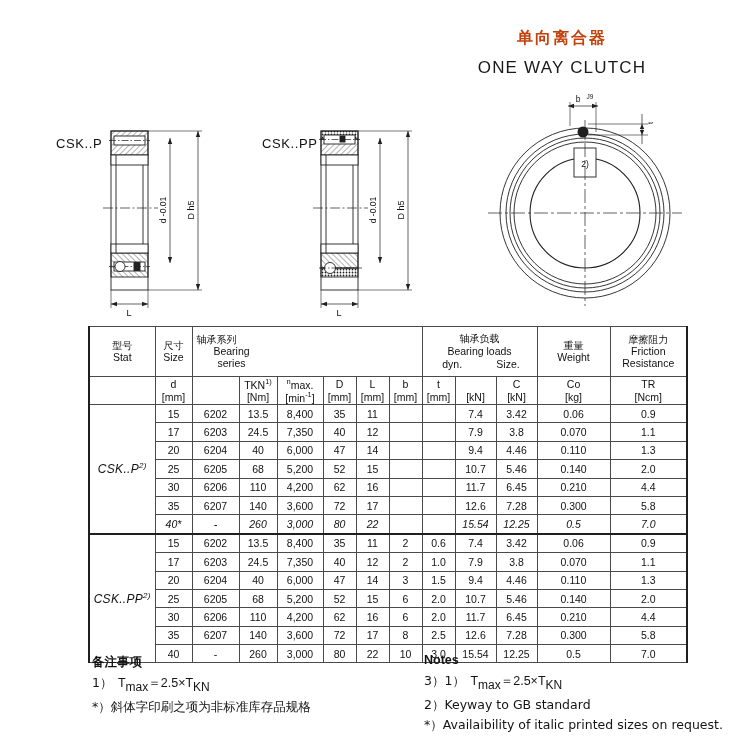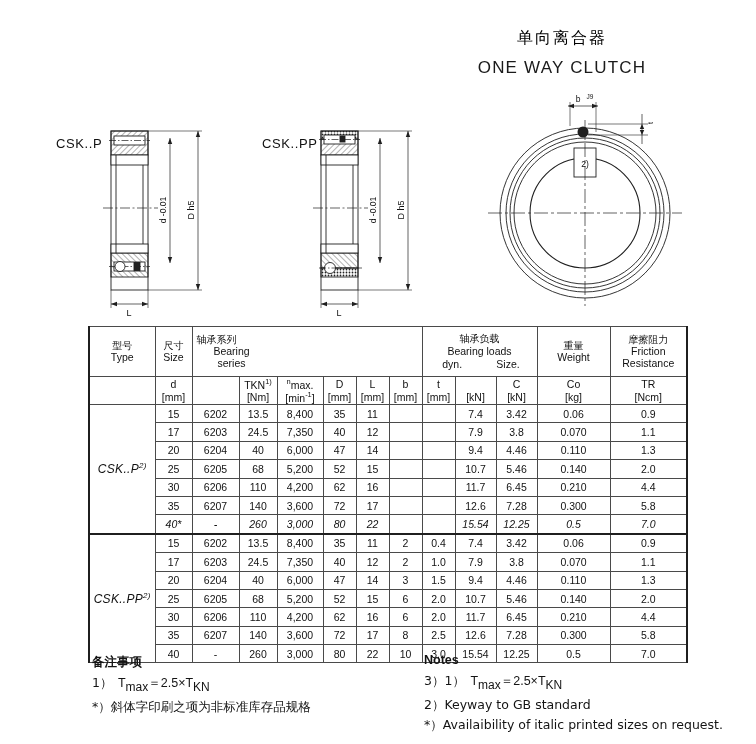--- a/index.html
+++ b/index.html
@@ -8,21 +8,21 @@
     background:#ffffff;
     font-family:"Liberation Sans", sans-serif;
     color:#1a1a1a;
     position:relative;
     overflow:hidden;
   }
   .page{position:absolute;left:0;top:0;width:756px;height:744px;}
 
   
   .hdr{position:absolute;right:44px;top:28px;text-align:center;width:300px;}
-  .hdr .cn{font-size:16px;letter-spacing:2px;font-weight:400;color:#000000;
+  .hdr .cn{font-size:16px;letter-spacing:2px;font-weight:700;color:#c2410c;
            font-family:"DejaVu Sans","Liberation Sans",sans-serif;}
   .hdr .en{font-size:17px;letter-spacing:1.2px;margin-top:9px;color:#1a1a1a;}
 
   
   .dwg{position:absolute;}
   .dwg-label{position:absolute;font-size:13px;letter-spacing:.6px;color:#111;}
 
   
   .tbl-wrap{position:absolute;left:88px;top:326px;width:598px;}
   table.main{border-collapse:collapse;width:598px;table-layout:fixed;
@@ -219,21 +219,21 @@
         <col style="width:41px">
           <col style="width:41px">
           <col style="width:73px">
         <col style="width:77px">
       </colgroup>
 
       <tbody>
           <tr class="grp-head thick-top">
         <td rowspan="1" class="outer-l">
           <span class="cn-s">型号</span>
-          <span class="en-s">Type</span>
+          <span class="en-s">Stat</span>
         </td>
         <td>
           <span class="cn-s">尺寸</span>
           <span class="en-s">Size</span>
         </td>
         <td colspan="6" style="text-align:left;padding-left:4px;">
           <span class="cn-s" style="text-align:left">轴承系列</span>
           <span class="en-s" style="text-align:center;width:70px;">Bearing</span>
           <span class="en-s" style="text-align:center;width:70px;">series</span>
         </td>
@@ -407,21 +407,21 @@
           </tr>
           <tr class="datarow">
             <td rowspan="7" class="typecell outer-l" style="border-top: 2px solid rgb(31, 31, 31);">CSK..PP<sup>2)</sup></td>
             <td style="border-top: 2px solid rgb(31, 31, 31);">15</td>
             <td style="border-top: 2px solid rgb(31, 31, 31);">6202</td>
             <td style="border-top: 2px solid rgb(31, 31, 31);">13.5</td>
             <td style="border-top: 2px solid rgb(31, 31, 31);">8,400</td>
             <td style="border-top: 2px solid rgb(31, 31, 31);">35</td>
             <td style="border-top: 2px solid rgb(31, 31, 31);">11</td>
             <td style="border-top: 2px solid rgb(31, 31, 31);">2</td>
-            <td style="border-top: 2px solid rgb(31, 31, 31);">0.4</td>
+            <td style="border-top: 2px solid rgb(31, 31, 31);">0.6</td>
             <td style="border-top: 2px solid rgb(31, 31, 31);">7.4</td>
             <td style="border-top: 2px solid rgb(31, 31, 31);">3.42</td>
             <td style="border-top: 2px solid rgb(31, 31, 31);">0.06</td>
             <td class=" outer-r" style="border-top: 2px solid rgb(31, 31, 31);">0.9</td>
           </tr>
           <tr class="datarow">
             <td>17</td>
             <td>6203</td>
             <td>24.5</td>
             <td>7,350</td>

